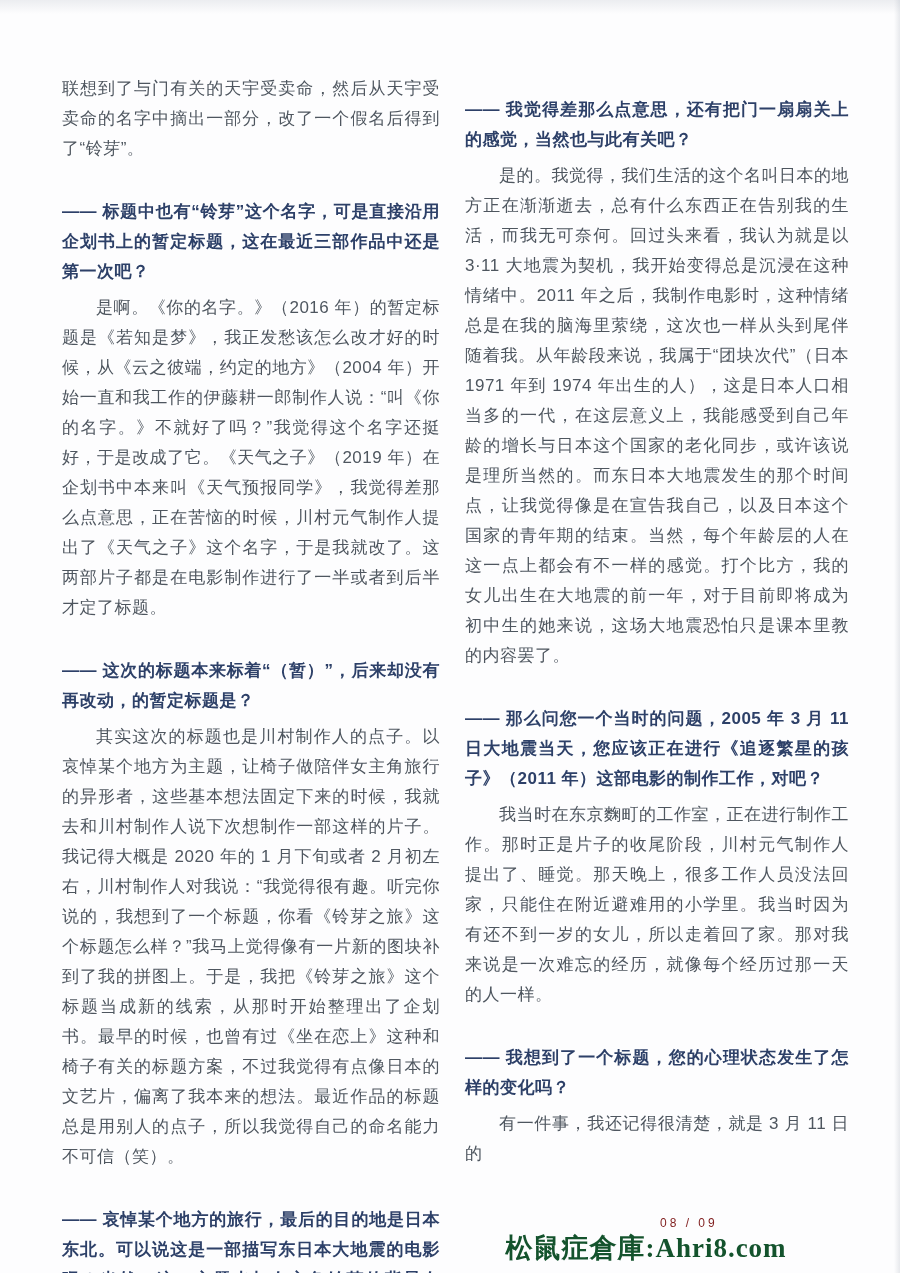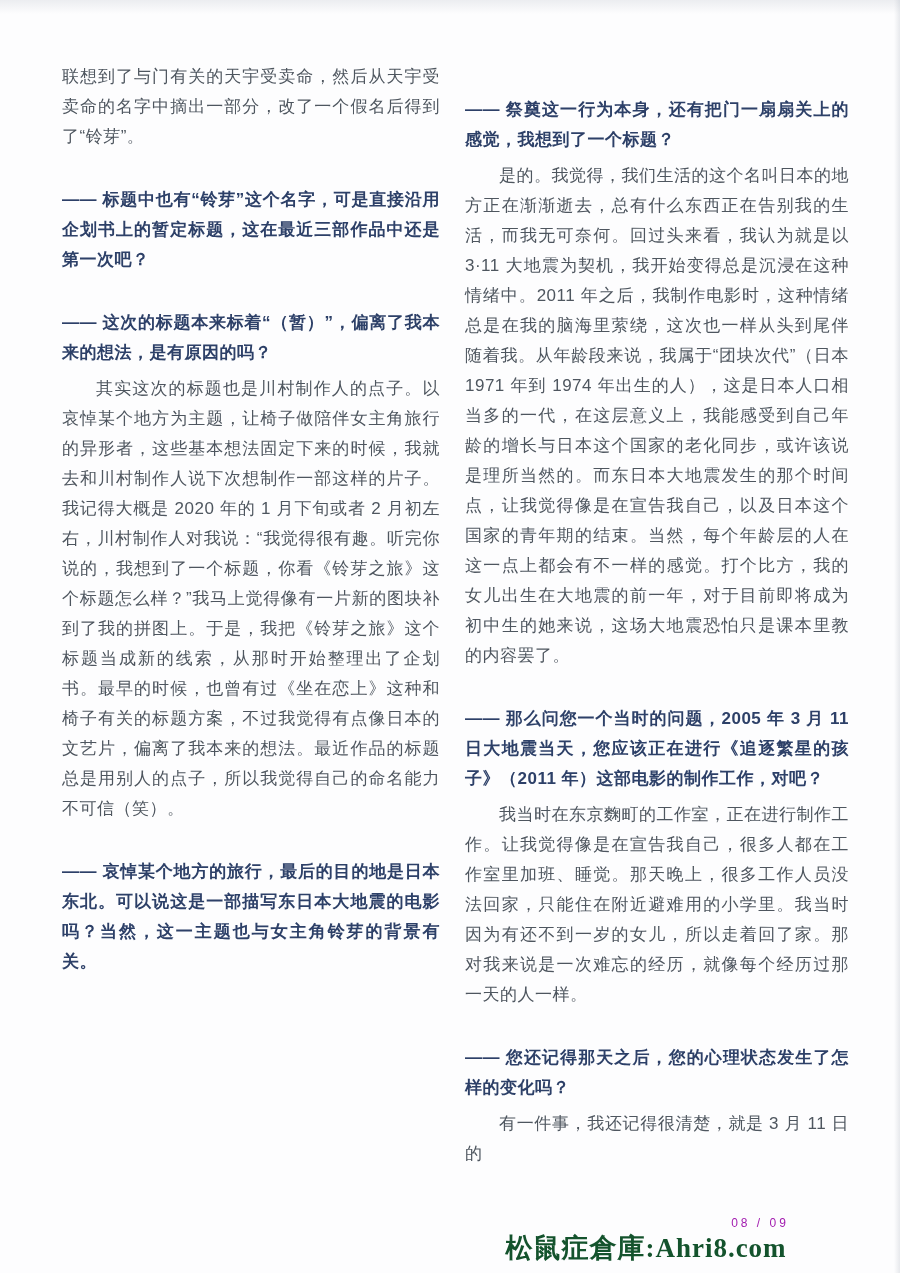--- a/index.html
+++ b/index.html
@@ -39,39 +39,39 @@
     color: #4e565f;
     letter-spacing: 0.5px;
   }
   .col-left  { left: 62px;  width: 378px; }
   .col-right { left: 465px; width: 384px; }
   .para {
     margin: 6px 0 0 0;
     text-indent: 2em;
   }
   .cont {
-    margin-top: 0;
+    margin-top: 12px;
     text-indent: 0;
   }
   .question {
     margin: 33px 0 0 0;
     text-indent: 0;
     color: #2d4068;
     font-weight: bold;
   }
   .question.first { }
   .footer-pagenum {
     position: absolute;
     top: 1216px;
     left: 660px;
     width: 200px;
-    text-align: center;
+    text-align: left;
     font-size: 12px;
     letter-spacing: 3px;
-    color: #a21caf;
+    color: #7f1d1d;
   }
   .footer-watermark {
     position: absolute;
     top: 1230px;
     left: 400px;
     width: 492px;
     text-align: center;
     font-family: "Liberation Serif", serif;
     font-size: 27px;
     font-weight: bold;
@@ -83,31 +83,32 @@
 <body>
 
 <div class="page">
 
   <div class="scan-edge-top"></div>
   <div class="scan-edge-right"></div>
 
   <div class="col col-left">
     <p class="para cont">联想到了与门有关的天宇受卖命，然后从天宇受卖命的名字中摘出一部分，改了一个假名后得到了“铃芽”。</p>
     <p class="question first">—— 标题中也有“铃芽”这个名字，可是直接沿用企划书上的暂定标题，这在最近三部作品中还是第一次吧？</p>
-    <p class="question">—— 这次的标题本来标着“（暂）”，偏离了我本来的想法，是有原因的吗？</p>
+    <p class="para">是啊。《你的名字。》（2016 年）的暂定标题是《若知是梦》，我正发愁该怎么改才好的时候，从《云之彼端，约定的地方》（2004 年）开始一直和我工作的伊藤耕一郎制作人说：“叫《你的名字。》不就好了吗？”我觉得这个名字还挺好，于是改成了它。《天气之子》（2019 年）在企划书中本来叫《天气预报同学》，我觉得差那么点意思，正在苦恼的时候，川村元气制作人提出了《天气之子》这个名字，于是我就改了。这两部片子都是在电影制作进行了一半或者到后半才定了标题。</p>
+    <p class="question">—— 这次的标题本来标着“（暂）”，后来却没有再改动，的暂定标题是？</p>
     <p class="para">其实这次的标题也是川村制作人的点子。以哀悼某个地方为主题，让椅子做陪伴女主角旅行的异形者，这些基本想法固定下来的时候，我就去和川村制作人说下次想制作一部这样的片子。我记得大概是 2020 年的 1 月下旬或者 2 月初左右，川村制作人对我说：“我觉得很有趣。听完你说的，我想到了一个标题，你看《铃芽之旅》这个标题怎么样？”我马上觉得像有一片新的图块补到了我的拼图上。于是，我把《铃芽之旅》这个标题当成新的线索，从那时开始整理出了企划书。最早的时候，也曾有过《坐在恋上》这种和椅子有关的标题方案，不过我觉得有点像日本的文艺片，偏离了我本来的想法。最近作品的标题总是用别人的点子，所以我觉得自己的命名能力不可信（笑）。</p>
     <p class="question">—— 哀悼某个地方的旅行，最后的目的地是日本东北。可以说这是一部描写东日本大地震的电影吗？当然，这一主题也与女主角铃芽的背景有关。</p>
 
   </div>
 
   <div class="col col-right">
-    <p class="question first">—— 祭奠这一行为本身，还有把门一扇扇关上的感觉，我想到了一个标题？</p>
+    <p class="question first">—— 我觉得差那么点意思，还有把门一扇扇关上的感觉，当然也与此有关吧？</p>
     <p class="para">是的。我觉得，我们生活的这个名叫日本的地方正在渐渐逝去，总有什么东西正在告别我的生活，而我无可奈何。回过头来看，我认为就是以 3·11 大地震为契机，我开始变得总是沉浸在这种情绪中。2011 年之后，我制作电影时，这种情绪总是在我的脑海里萦绕，这次也一样从头到尾伴随着我。从年龄段来说，我属于“团块次代”（日本 1971 年到 1974 年出生的人），这是日本人口相当多的一代，在这层意义上，我能感受到自己年龄的增长与日本这个国家的老化同步，或许该说是理所当然的。而东日本大地震发生的那个时间点，让我觉得像是在宣告我自己，以及日本这个国家的青年期的结束。当然，每个年龄层的人在这一点上都会有不一样的感觉。打个比方，我的女儿出生在大地震的前一年，对于目前即将成为初中生的她来说，这场大地震恐怕只是课本里教的内容罢了。</p>
     <p class="question">—— 那么问您一个当时的问题，2005 年 3 月 11 日大地震当天，您应该正在进行《追逐繁星的孩子》（2011 年）这部电影的制作工作，对吧？</p>
-    <p class="para">我当时在东京麴町的工作室，正在进行制作工作。让我觉得像是在宣告我自己，很多人都在工作室里加班、睡觉。那天晚上，很多工作人员没法回家，只能住在附近避难用的小学里。我当时因为有还不到一岁的女儿，所以走着回了家。那对我来说是一次难忘的经历，就像每个经历过那一天的人一样。</p>
-    <p class="question">—— 您还记得那天之后，您的心理状态发生了怎样的变化吗？</p>
+    <p class="para">我当时在东京麴町的工作室，正在进行制作工作。那时正是片子的收尾阶段，川村元气制作人提出了、睡觉。那天晚上，很多工作人员没法回家，只能住在附近避难用的小学里。我当时因为有还不到一岁的女儿，所以走着回了家。那对我来说是一次难忘的经历，就像每个经历过那一天的人一样。</p>
+    <p class="question">—— 我想到了一个标题，您的心理状态发生了怎样的变化吗？</p>
     <p class="para">有一件事，我还记得很清楚，就是 3 月 11 日的</p>
   </div>
 
   <div class="footer-pagenum">08 / 09</div>
   <div class="footer-watermark">松鼠症倉庫:Ahri8.com</div>
 
 </div>
 
 </body></html>

